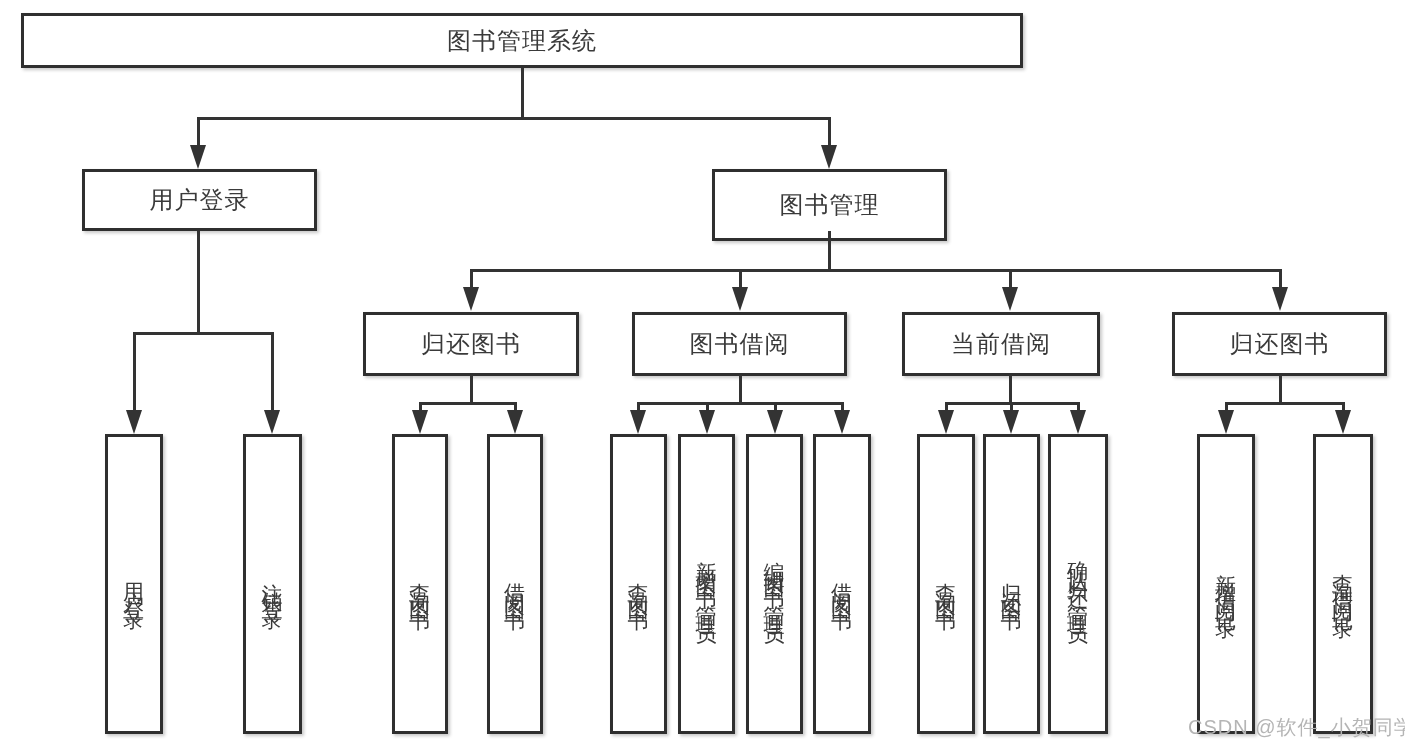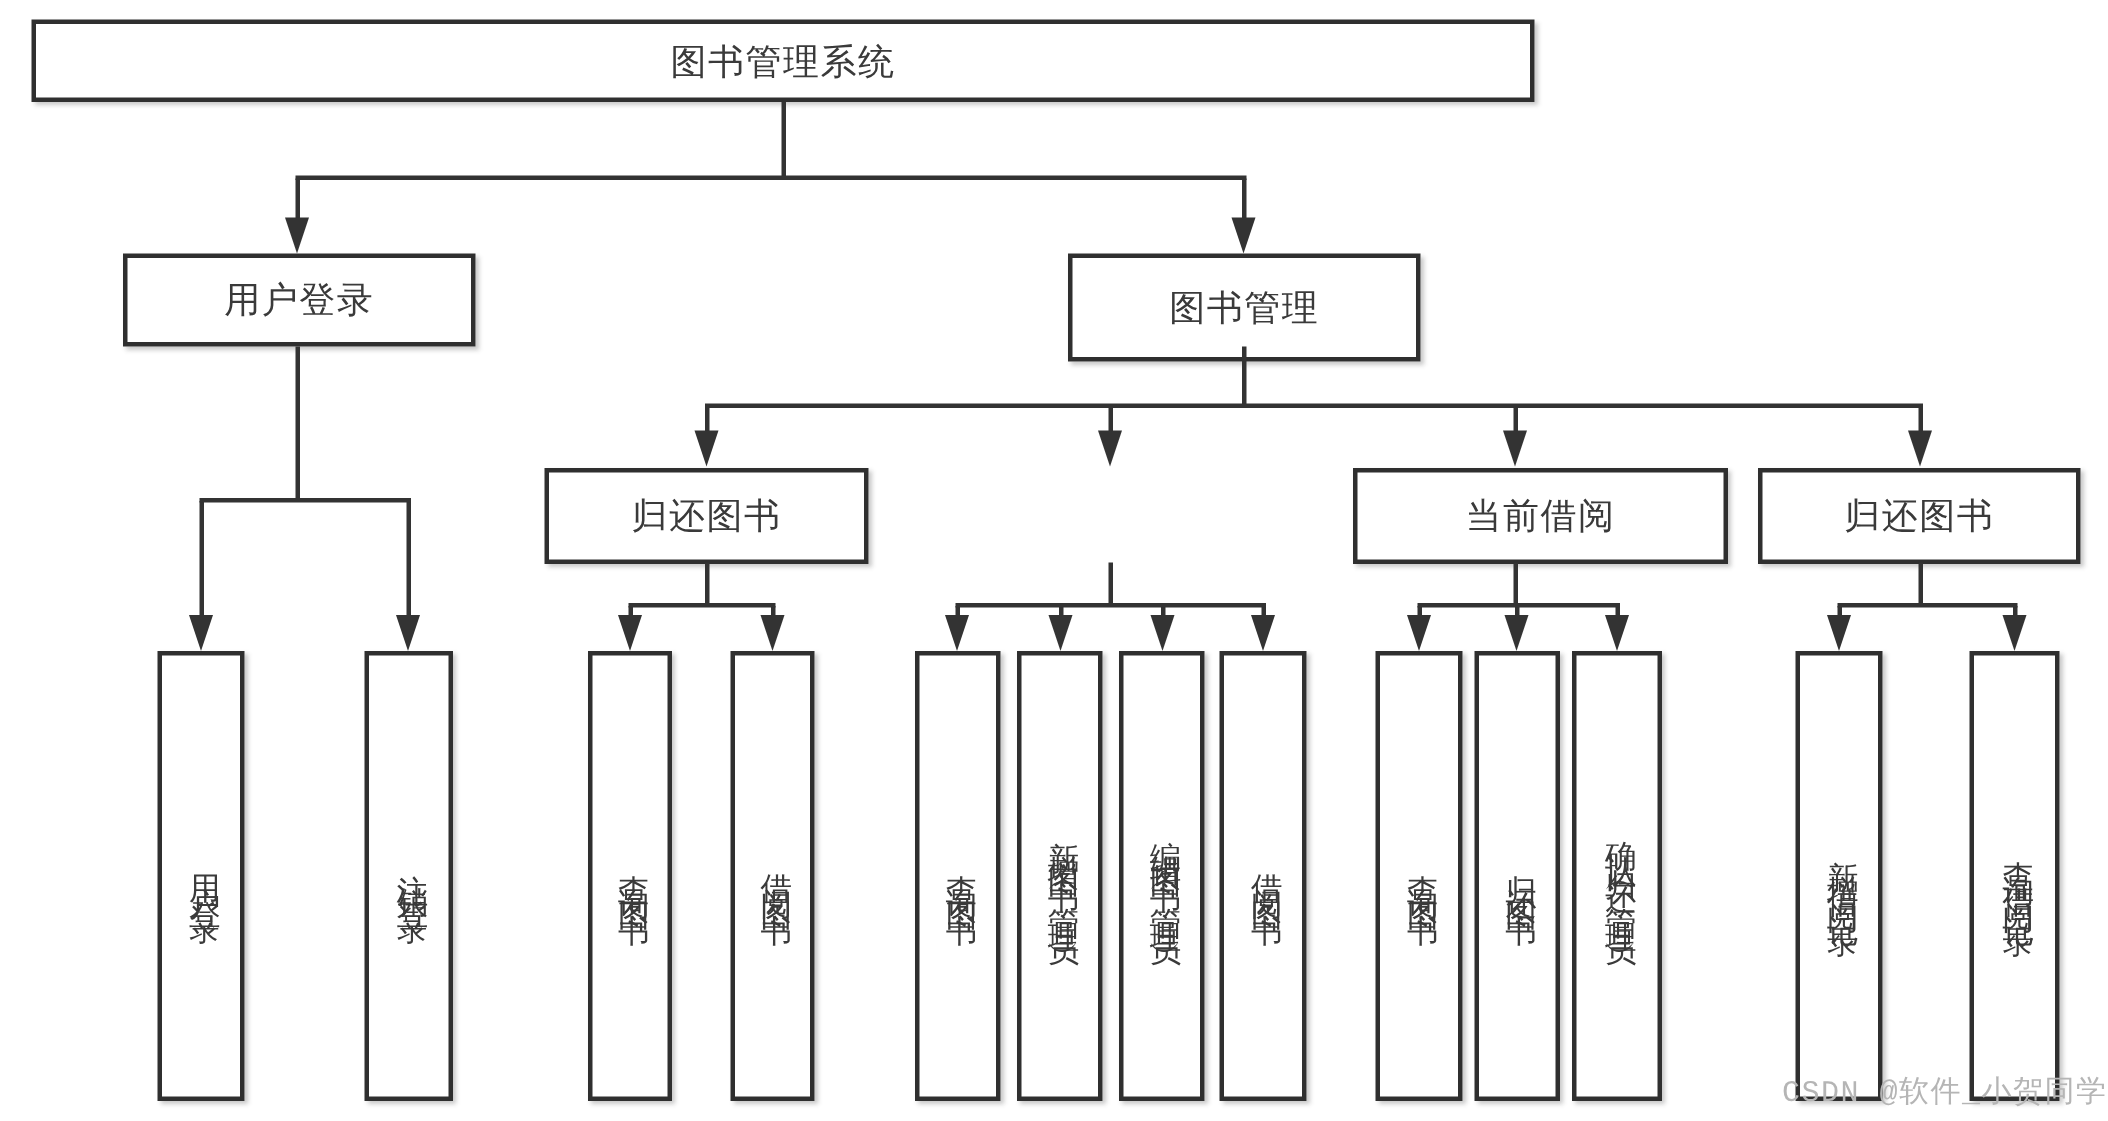--- a/index.html
+++ b/index.html
@@ -1,21 +1,21 @@
 <!DOCTYPE html>
 <html style="--line: #333333; --border: #2f2f2f; --text: #3a3a3a; --wm: #b5b5b5; --bg: #ffffff;"><head>
 <meta charset="utf-8">
 <style>
   :root{
     --line:#333333; --border:#2f2f2f; --text:#3a3a3a; --wm:#b5b5b5; --bg:#ffffff;
   }
   html,body{margin:0;padding:0;background:var(--bg);}
   .canvas{
     position:relative;width:1405px;height:747px;background:var(--bg);
-    font-family:Liberation Mono, monospace;overflow:hidden;
+    font-family:Liberation Sans, sans-serif;overflow:hidden;
   }
   .box{
     position:absolute;box-sizing:border-box;border:3px solid var(--border);
     background:#fff;display:flex;align-items:center;justify-content:center;
     color:var(--text);box-shadow:2px 2px 3px rgba(60,60,60,0.28);
   }
   .h-label{font-size:24px;letter-spacing:1px;white-space:nowrap;}
   .leaf{top:434px;height:300px;}
   .vtext{
     writing-mode:vertical-rl;font-size:21px;line-height:1;
@@ -44,21 +44,24 @@
   <div class="box" style="left:82px;top:169px;width:235px;height:62px">
     <span class="h-label">用户登录</span>
   </div>
   <div class="box" style="left:712px;top:169px;width:235px;height:72px">
     <span class="h-label">图书管理</span>
   </div>
 
   <div class="box" style="left:363px;top:312px;width:216px;height:64px">
     <span class="h-label">归还图书</span>
   </div>
-  <div class="box" style="left:902px;top:312px;width:250px;height:64px">
+  <div class="box" style="left:632px;top:312px;width:215px;height:64px">
+    <span class="h-label">图书借阅</span>
+  </div>
+  <div class="box" style="left:902px;top:312px;width:198px;height:64px">
     <span class="h-label">当前借阅</span>
   </div>
   <div class="box" style="left:1172px;top:312px;width:215px;height:64px">
     <span class="h-label">归还图书</span>
   </div>
 
   <div class="box leaf" style="left:105px;width:58px">
     <span class="vtext">用户登录</span>
   </div>
   <div class="box leaf" style="left:243px;width:59px">

